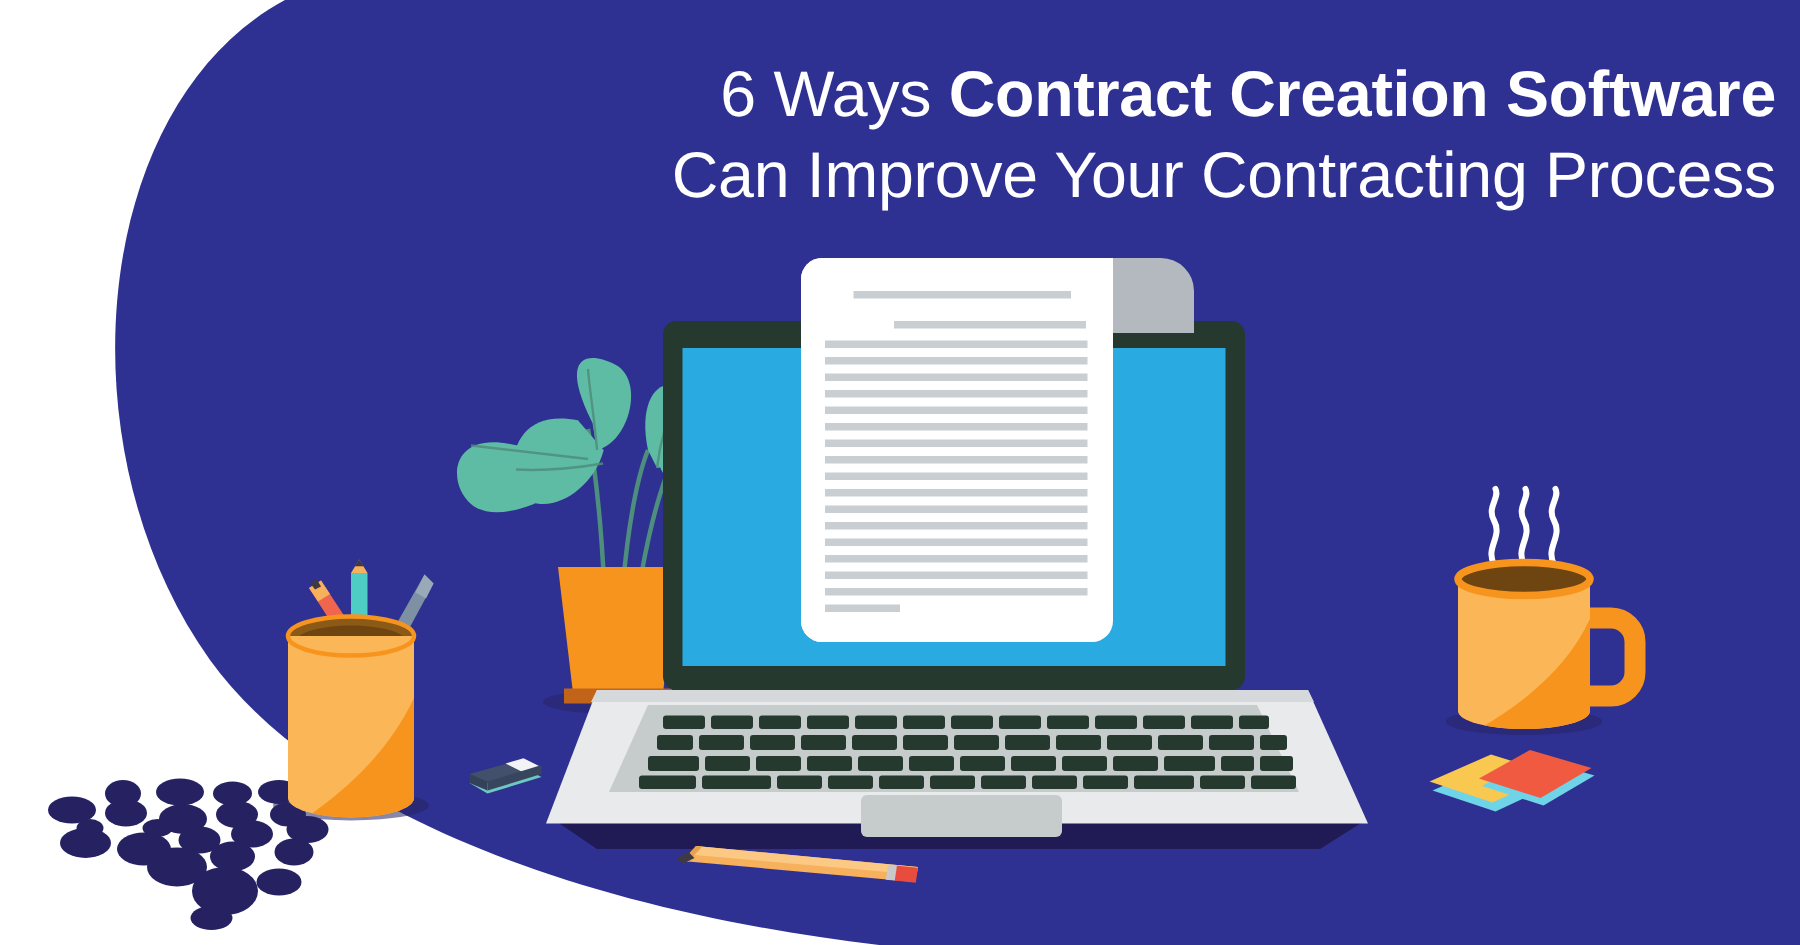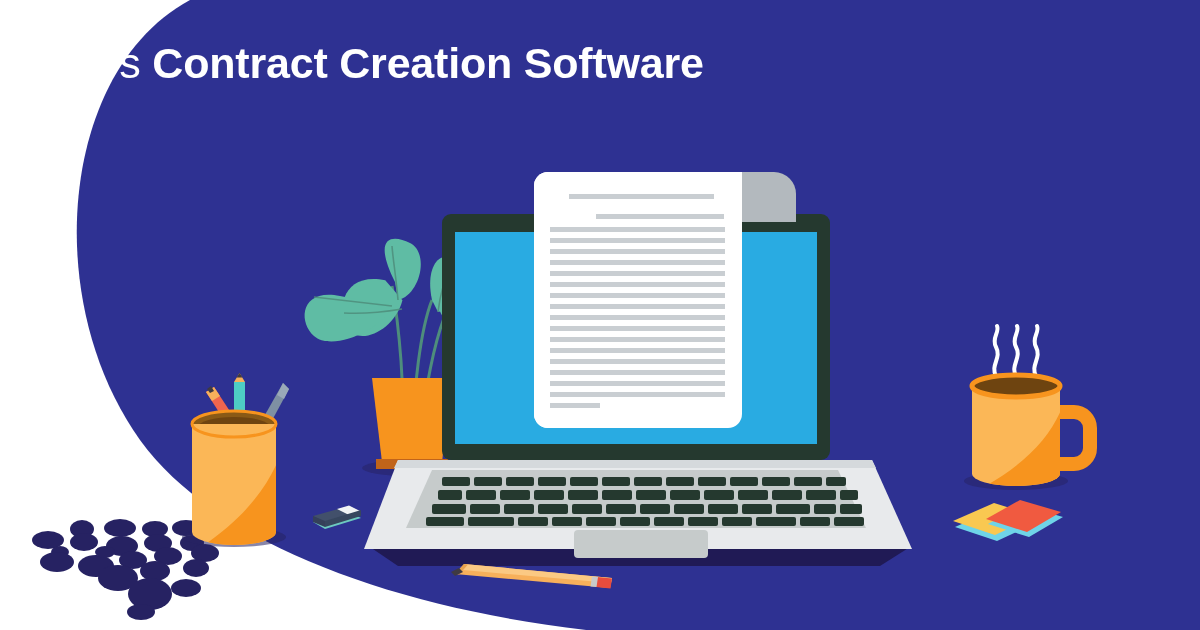--- a/index.html
+++ b/index.html
@@ -9,21 +9,21 @@
     width:1200px;height:630px;
     background:#ffffff;
     overflow:hidden;
   }
   #stage svg.scene{position:absolute;left:0;top:0;width:1200px;height:630px;display:block;}
   
   .title-block{
     position:absolute;
     left:0; top:36px;
     width:1200px;
-    text-align:left;
+    text-align:right;
     padding-right:16px;
     box-sizing:border-box;
     pointer-events:none;
   }
   .title-line{
     color:#ffffff;
     font-family:"Liberation Sans", sans-serif;
     font-size:43px;
     line-height:54px;
     letter-spacing:-0.2px;
@@ -309,15 +309,16 @@
           <path d="M988 524 L1022 505 L1063 517 L1029 537 Z" fill="#6FD4E8"></path>
           <path d="M986 519 L1020 500 L1061 512 L1027 532 Z" fill="#F05A40"></path>
         </g>
       </g>
 
     </g>
   </svg>
 
   <div class="title-block">
     <div class="title-line l1"><span>6 Ways </span><b>Contract Creation Software</b></div>
+    <div class="title-line l2">Can Improve Your Contracting Process</div>
   </div>
 
 </div>
 
 </body></html>

